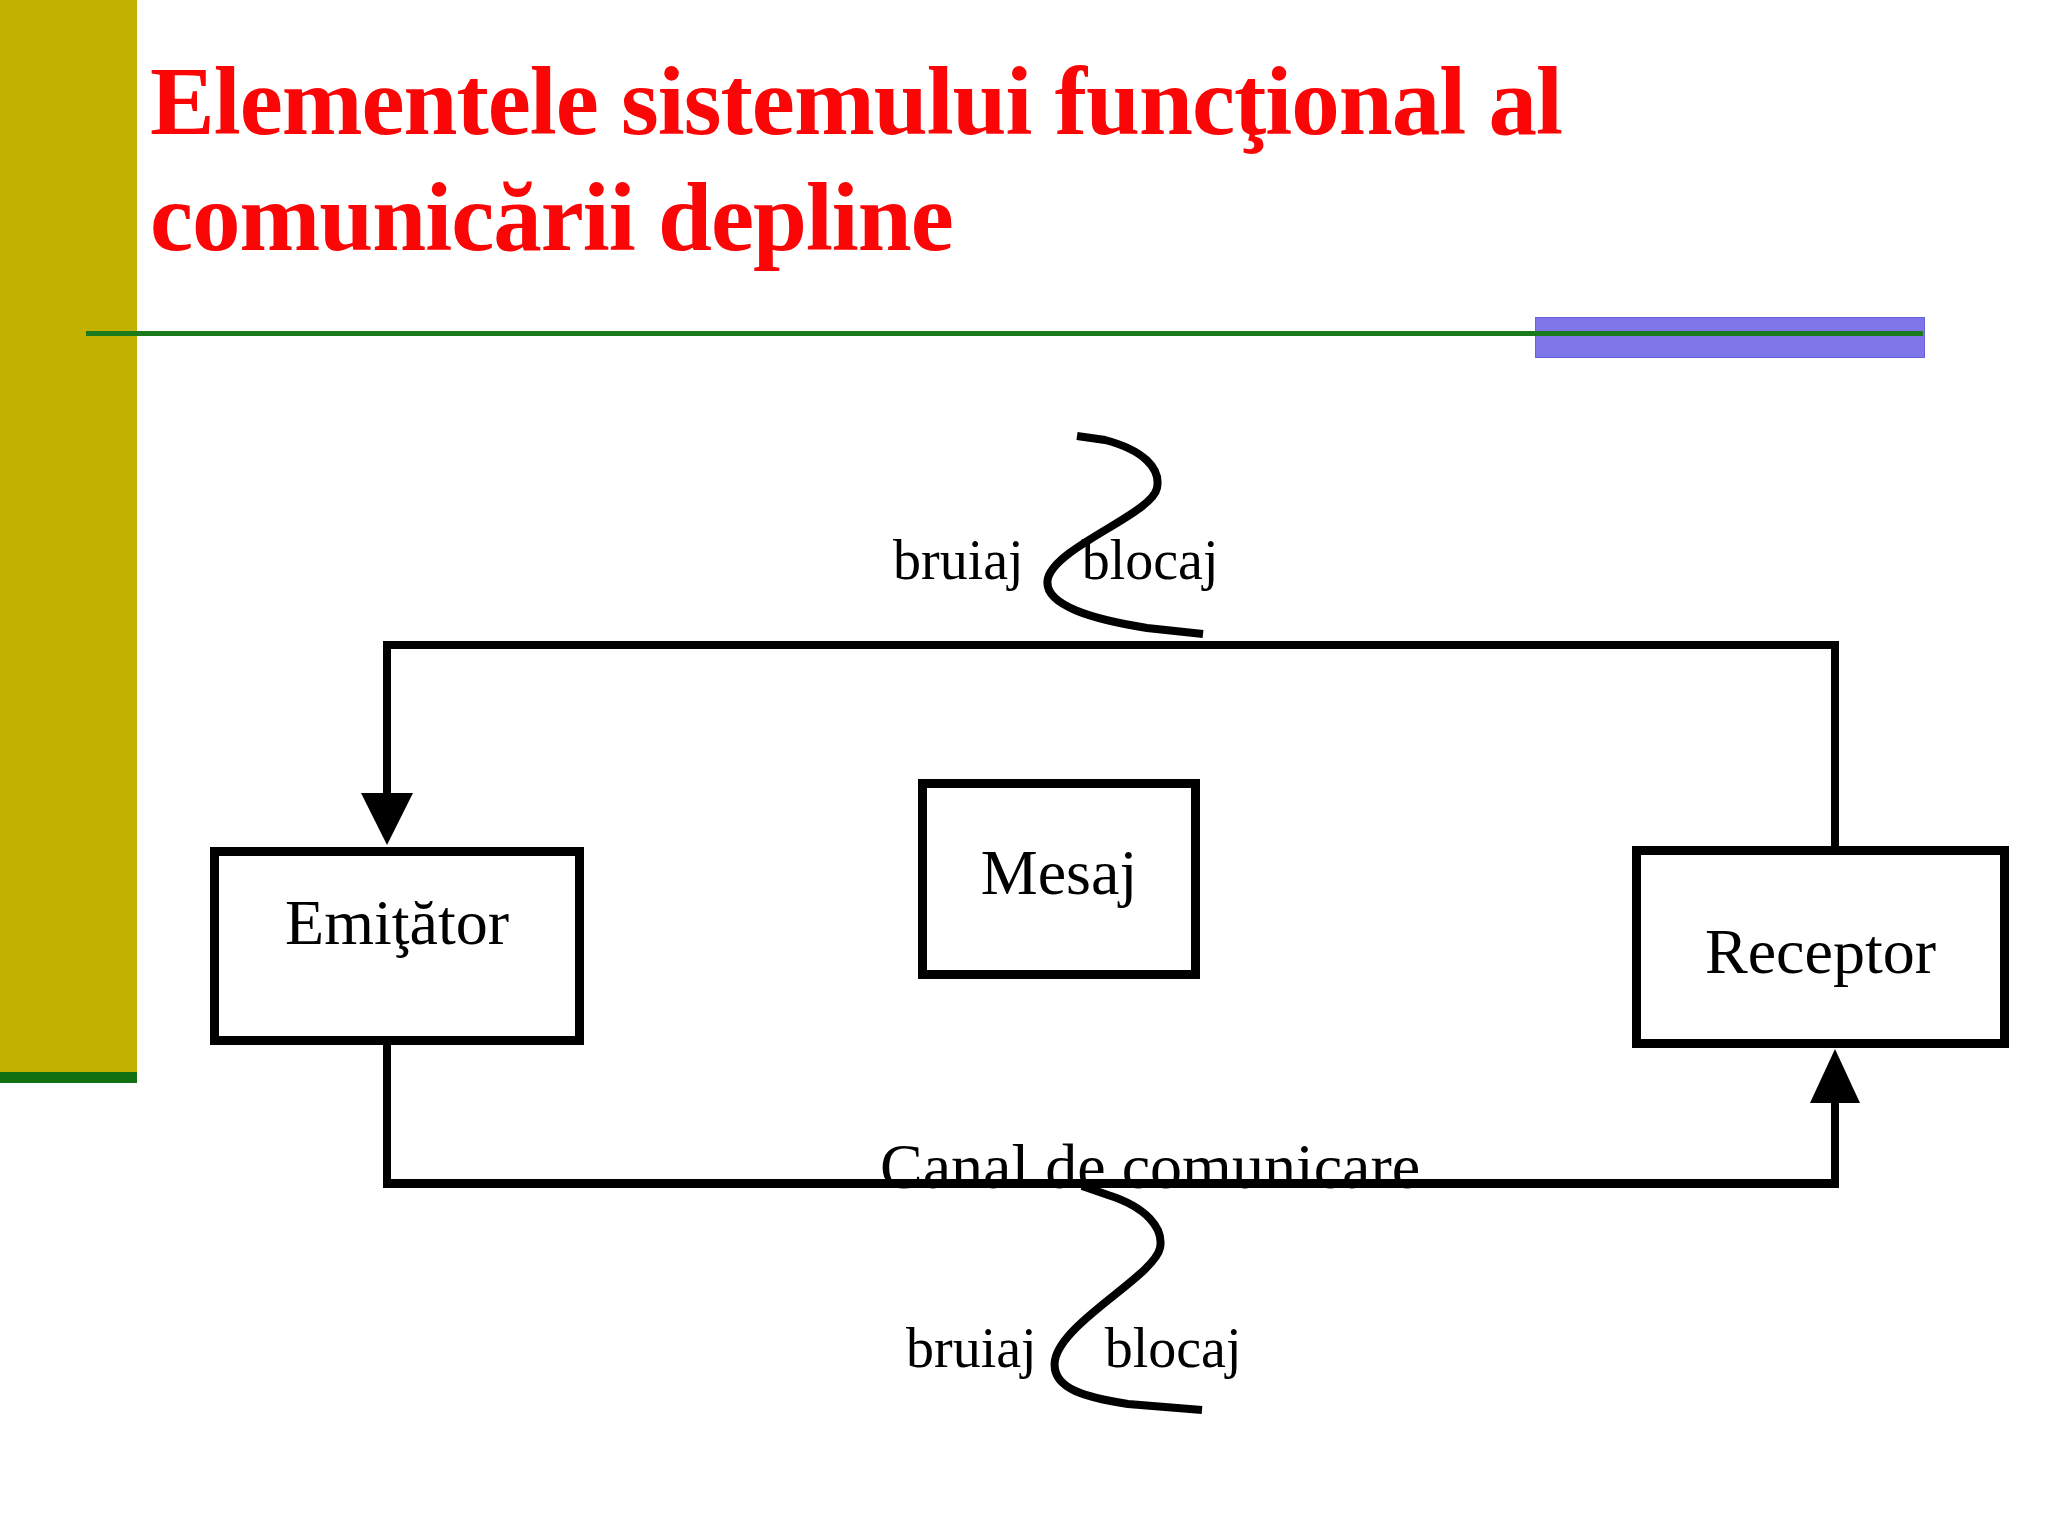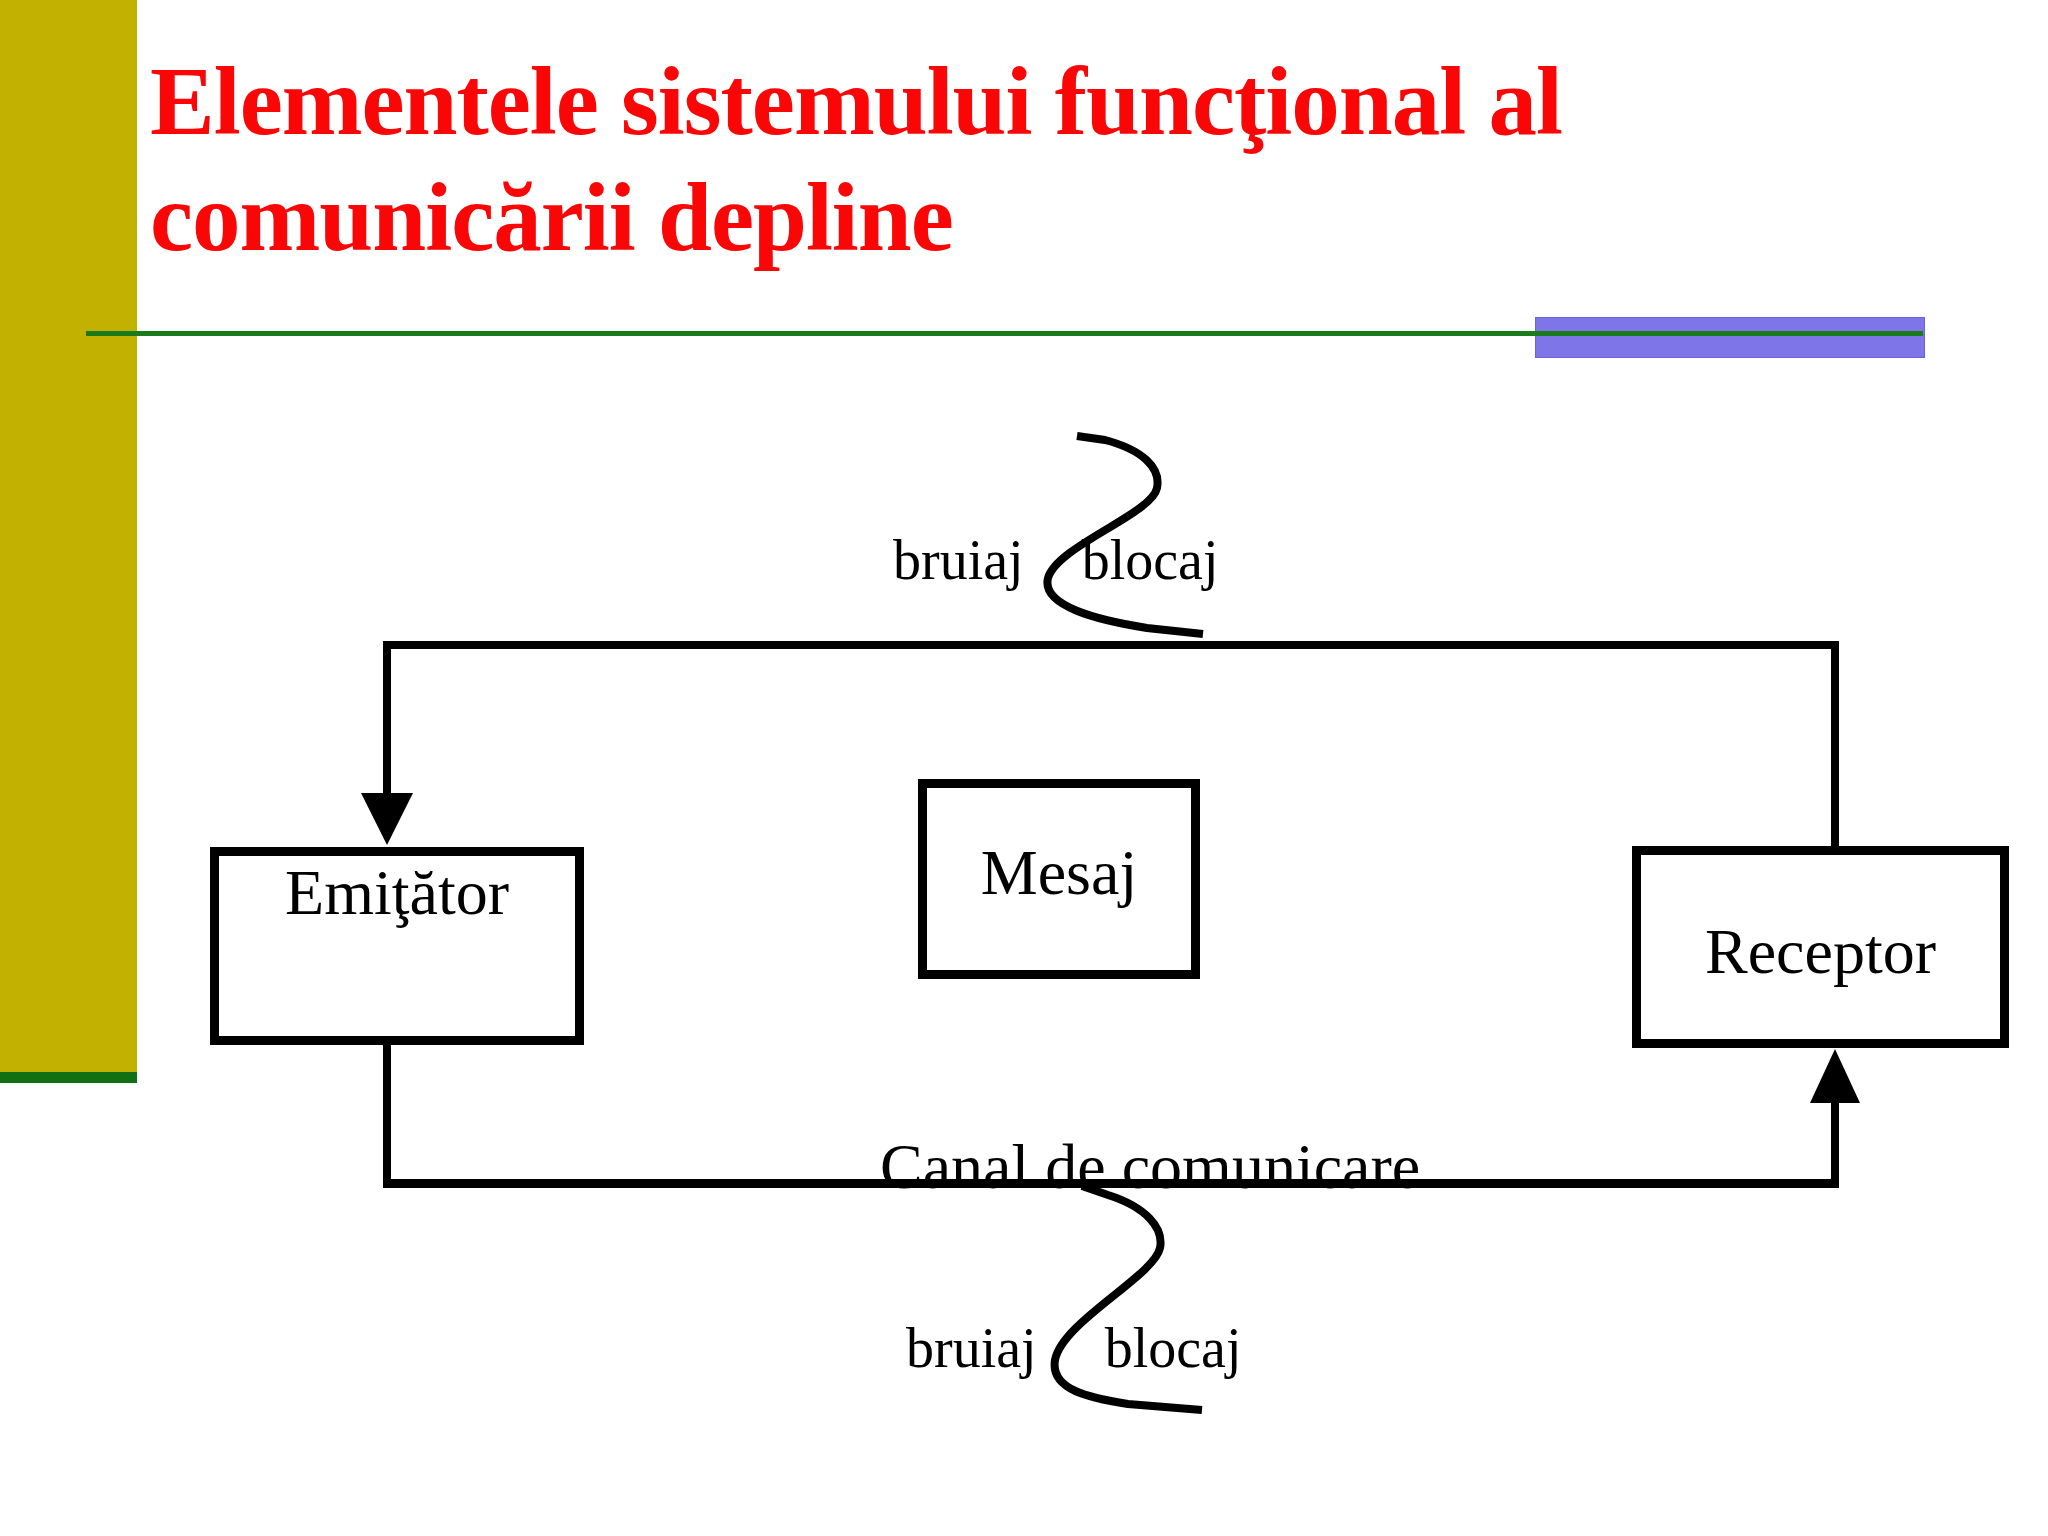--- a/index.html
+++ b/index.html
@@ -88,21 +88,21 @@
     box-sizing: border-box;
     border: 9px solid var(--ink);
     background: #ffffff;
     display: flex;
     justify-content: center;
     align-items: flex-start;
     font-size: 64px;
     color: var(--ink);
     white-space: nowrap;
   }
-  .box-emitter  { left: 210px;  top: 847px; width: 374px; height: 198px; }
+  .box-emitter  { left: 210px;  top: 847px; width: 374px; height: 198px; padding-top: 30px; }
   .box-message  { left: 918px;  top: 779px; width: 282px; height: 200px; padding-top: 48px; }
   .box-receiver { left: 1632px; top: 846px; width: 377px; height: 202px; padding-top: 60px; }
 
   .canal-label {
     position: absolute; left: 880px; top: 1094px; width: 600px;
     text-align: left;
     font-size: 64px;
     color: var(--ink);
     white-space: nowrap;
     margin-top: 36px;

